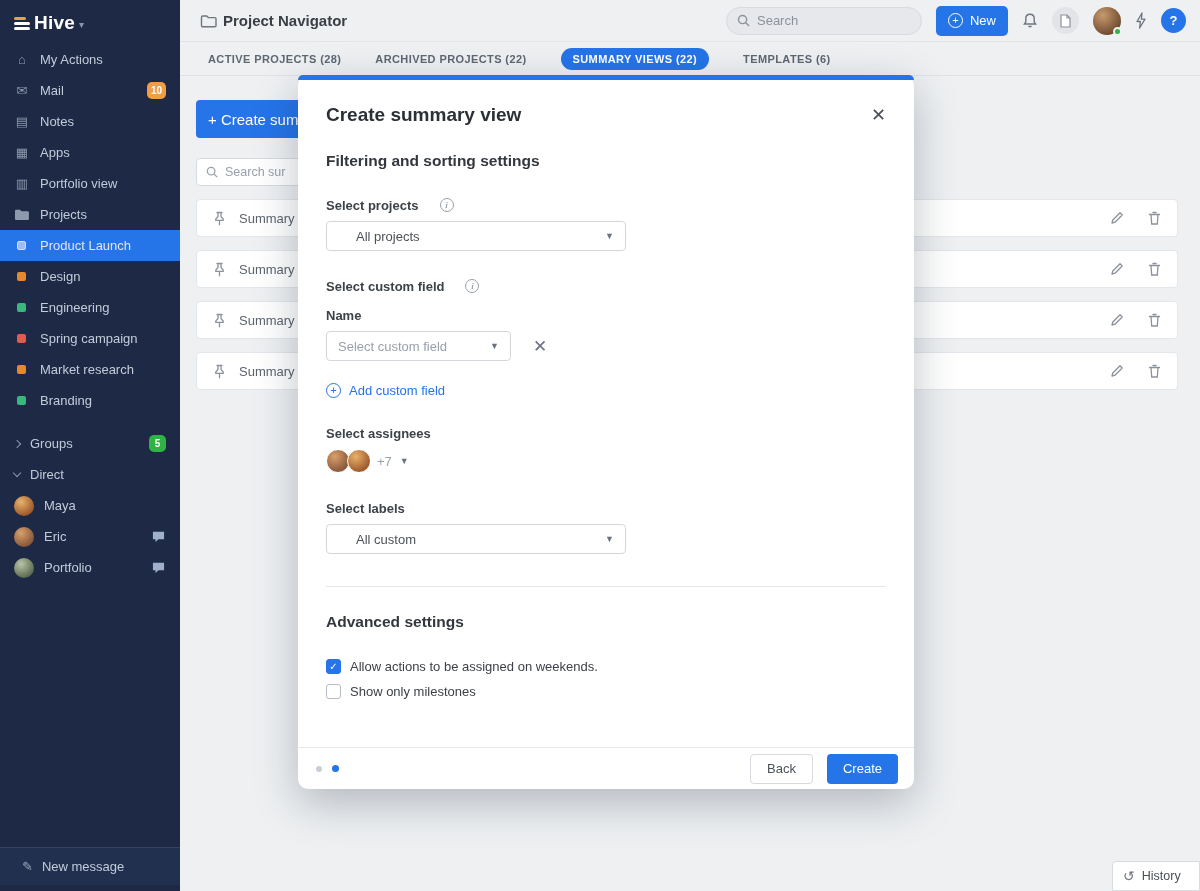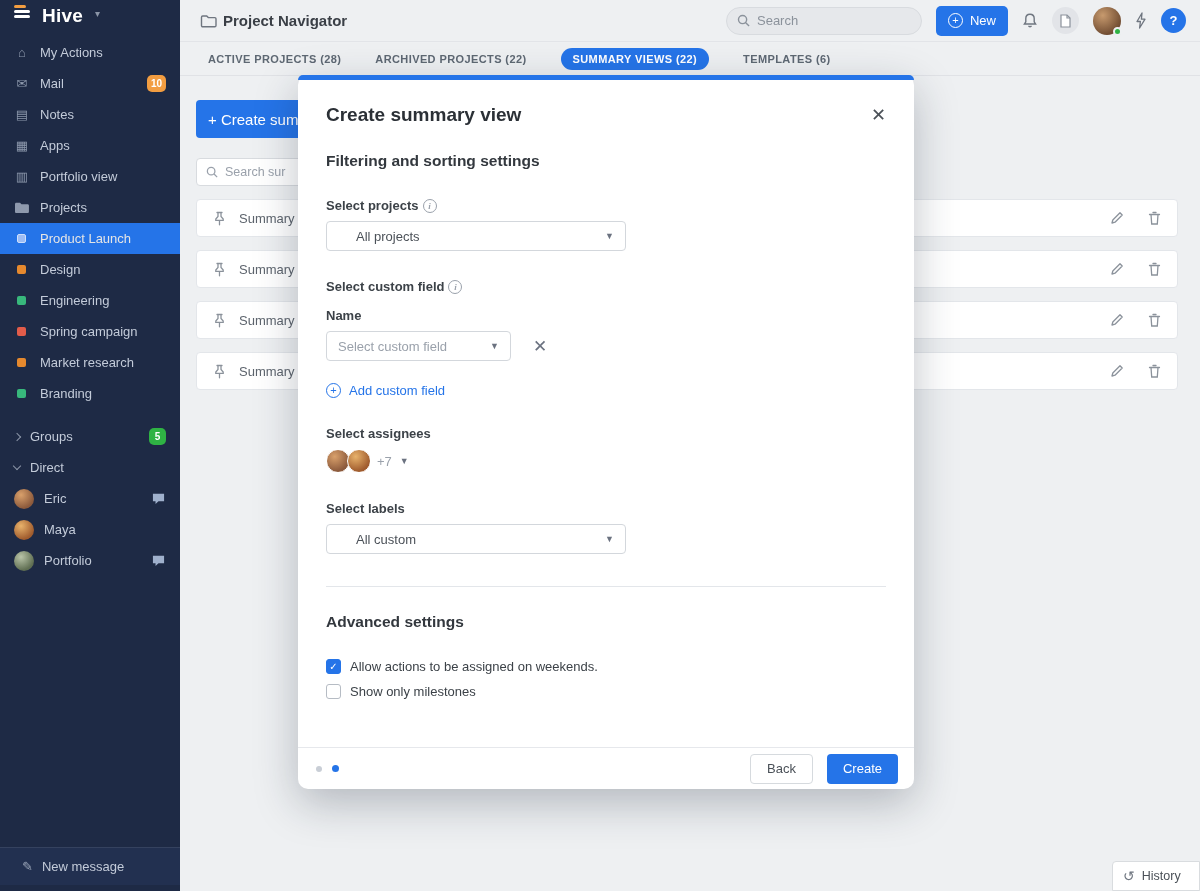--- a/index.html
+++ b/index.html
@@ -8,21 +8,21 @@
     font-family: "Liberation Sans", sans-serif;
     background:#eef0f2; position:relative;
   }
 
   
   .sidebar {
     position:absolute; left:0; top:0; bottom:0; width:180px;
     background:#1e2a45; color:#c3cbd9; display:flex; flex-direction:column;
     z-index:5; font-size:13px;
   }
-  .logo-row { display:flex; gap:12px; padding:5px 14px 10px; }
+  .logo-row { display:flex; align-items:center; gap:4px; padding:12px 14px 10px; }
   .logo-bars { display:inline-flex; flex-direction:column; gap:2px; }
   .logo-bars span { width:16px; height:3px; border-radius:2px; background:#fff; }
   .logo-bars span:nth-child(1){ background:#f29d41; width:12px;}
   .logo-text { color:#fff; font-size:19px; font-weight:bold; letter-spacing:.2px; }
   .logo-caret { color:#8b95a7; font-size:10px; margin-top:3px; }
 
   .side-item {
     display:flex; align-items:center; gap:10px; height:31px; padding:0 14px;
     cursor:pointer; position:relative;
   }
@@ -122,21 +122,21 @@
     position:absolute; left:298px; top:75px; width:616px; height:714px;
     background:#fff; border-radius:10px; z-index:50;
     box-shadow:0 14px 44px rgba(25,35,55,.28);
   }
   .modal-topstrip { height:5px; background:#2574e8; border-radius:10px 10px 0 0; }
   .modal-header { display:flex; justify-content:space-between; align-items:flex-start; padding:24px 26px 0 28px;gap:27px; }
   .modal-title { font-size:19px; font-weight:bold; color:#2b3036; }
   .modal-close { font-size:18px; color:#4b5158; cursor:pointer; line-height:1; padding:2px; }
   .modal-body { padding:0 28px; }
   .section-h { margin-top:26px; font-size:15.5px; font-weight:bold; color:#33383e; }
-  .fld-label { margin-top:28px; font-size:13px; font-weight:bold; color:#3c4248; display:flex; align-items:center; gap:4px;}
+  .fld-label { margin-top:28px; font-size:13px; font-weight:bold; color:#3c4248; display:flex; align-items:flex-start; gap:21px;}
   .fld-label.tight { margin-top:14px; }
   .info-ico { width:14px; height:14px; border:1.2px solid #9aa1ab; border-radius:50%;
     color:#9aa1ab; font-size:9px; font-style:italic; font-weight:bold;
     display:inline-flex; align-items:center; justify-content:center; font-family:"Liberation Serif", serif;}
   .dropdown {
     margin-top:8px; height:30px; border:1px solid #d3d7dc; border-radius:4px;
     display:flex; align-items:center; justify-content:space-between; padding:0 11px;
     font-size:13px; color:#4b5158; cursor:pointer; background:#fff;
   }
   .dropdown.w300 { width:300px;padding-left:29px; }
@@ -258,31 +258,31 @@
     <span class="chev right"></span>
     <span>Groups</span>
     <span class="badge green">5</span>
   </div>
   <div class="side-item">
     <span class="chev down"></span>
     <span>Direct</span>
   </div>
 
   <div class="side-item">
+    <span class="avatar20 av-maya"></span>
+    <span>Maya</span>
+  </div>
+  <div class="side-item">
     <span class="avatar20 av-eric"></span>
     <span>Eric</span>
     <span class="chat-ico">
       <svg width="15" height="13" viewBox="0 0 16 14">
           <path d="M2 2h12v8H8l-3.2 3V10H2V2z" fill="#9fb0cc"></path>
         </svg>
     </span>
-  </div>
-  <div class="side-item">
-    <span class="avatar20 av-maya"></span>
-    <span>Maya</span>
   </div>
   <div class="side-item">
     <span class="avatar20 av-jon"></span>
     <span>Portfolio</span>
     <span class="chat-ico">
       <svg width="15" height="13" viewBox="0 0 16 14">
           <path d="M2 2h12v8H8l-3.2 3V10H2V2z" fill="#9fb0cc"></path>
         </svg>
     </span>
   </div>

